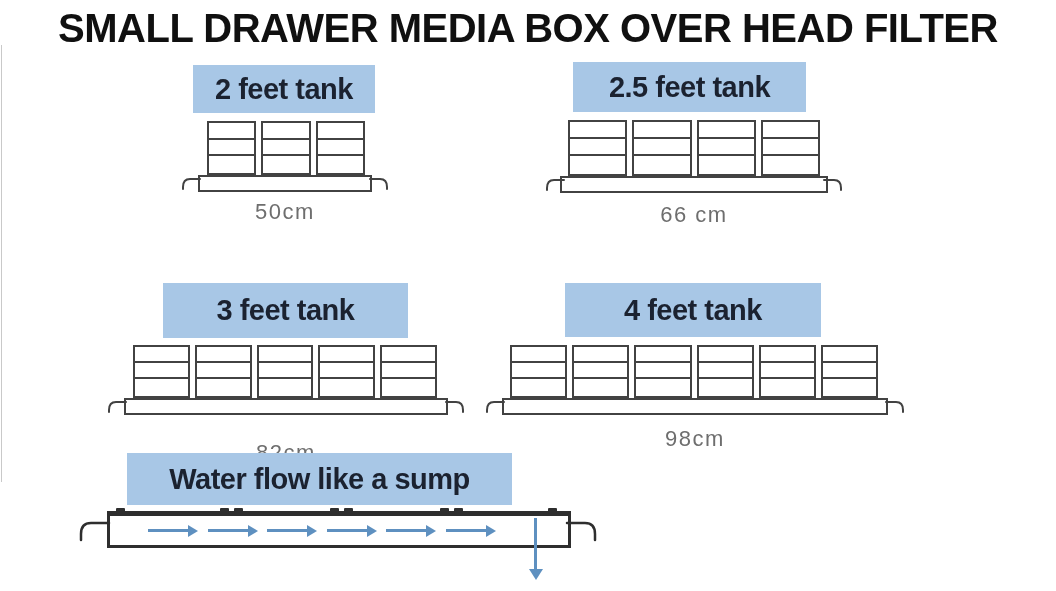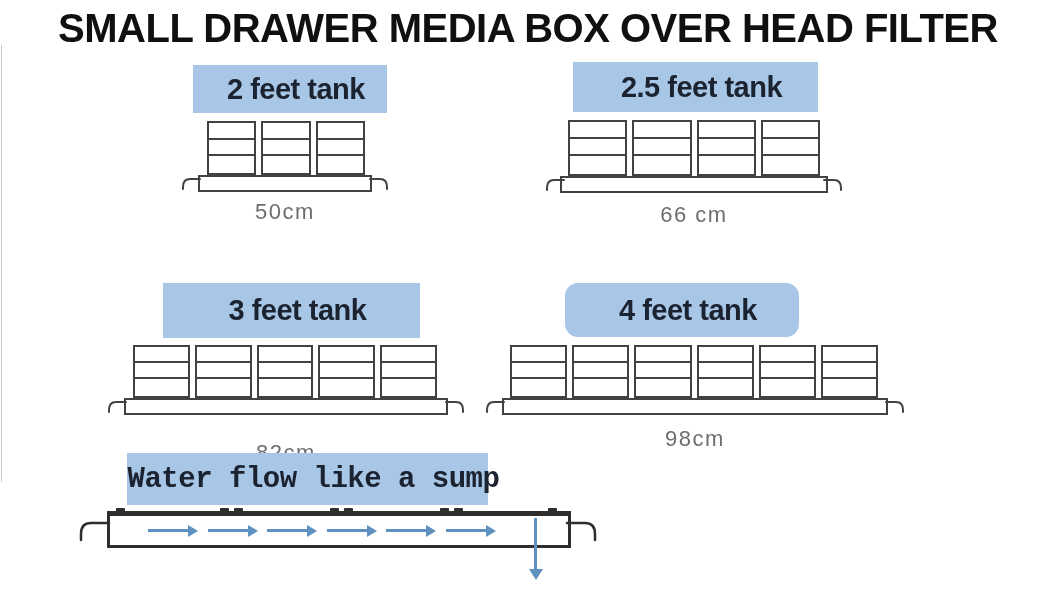--- a/index.html
+++ b/index.html
@@ -20,21 +20,20 @@
     font-size:40px;font-weight:bold;letter-spacing:-0.5px;
     color:var(--title-text);
   }
   .tank,.sump{position:absolute;}
   .tank-label,.sump-label{
     position:absolute;top:0;
     display:flex;align-items:center;justify-content:center;
     background:var(--label-bg);color:var(--label-text);
     font-weight:bold;font-size:29px;letter-spacing:-0.5px;
     white-space:nowrap;
-    padding-left:12px;
   }
   .boxes-row{position:absolute;display:flex;gap:5px;}
   .media-box{
     flex:1;position:relative;background:#fff;
     border:2px solid var(--line);
   }
   .drawer-divider{position:absolute;left:0;right:0;height:2px;background:var(--line);}
   .drawer-divider.d1{top:29%;}
   .drawer-divider.d2{top:62%;}
   .base{
@@ -62,35 +61,35 @@
   .tank-1 .base{left:12px;top:114px;width:264px;height:13px;}
   .tank-1 .dim{top:140px;}
   
   .tank-2{left:110px;top:283px;width:352px;height:162px;}
   .tank-2 .tank-label{left:53px;width:245px;height:55px;}
   .tank-2 .boxes-row{left:23px;top:62px;width:304px;height:53px;}
   .tank-2 .base{left:14px;top:115px;width:320px;height:13px;}
   .tank-2 .dim{top:141px;margin-top:16px;}
   
   .tank-3{left:488px;top:283px;width:414px;height:164px;}
-  .tank-3 .tank-label{left:77px;width:222px;height:54px;border-radius:13px;}
+  .tank-3 .tank-label{left:77px;width:256px;height:54px;}
   .tank-3 .boxes-row{left:22px;top:62px;width:368px;height:53px;}
   .tank-3 .base{left:14px;top:115px;width:382px;height:13px;}
   .tank-3 .dim{top:143px;}
 
   .hook-left{left:-4px;}
   .hook-right{right:-4px;}
   .tank-0 .hook-left,.tank-0 .hook-right{top:112px;}
   .tank-1 .hook-left,.tank-1 .hook-right{top:116px;}
   .tank-2 .hook-left,.tank-2 .hook-right{top:117px;}
   .tank-3 .hook-left,.tank-3 .hook-right{top:117px;}
 
   
   .sump{left:40px;top:453px;width:580px;height:138px;}
-  .sump-label{left:87px;width:349px;height:52px;font-family:Liberation Mono, monospace;}
+  .sump-label{left:87px;width:385px;height:52px;}
   .tray{
     position:absolute;left:67px;top:58px;width:458px;height:29px;
     background:#fff;
     border:3px solid var(--sump-line);
     border-top-width:5px;
   }
   .nub{
     position:absolute;top:-8px;width:9px;height:6px;
     background:var(--sump-line);border-radius:1px;
   }

